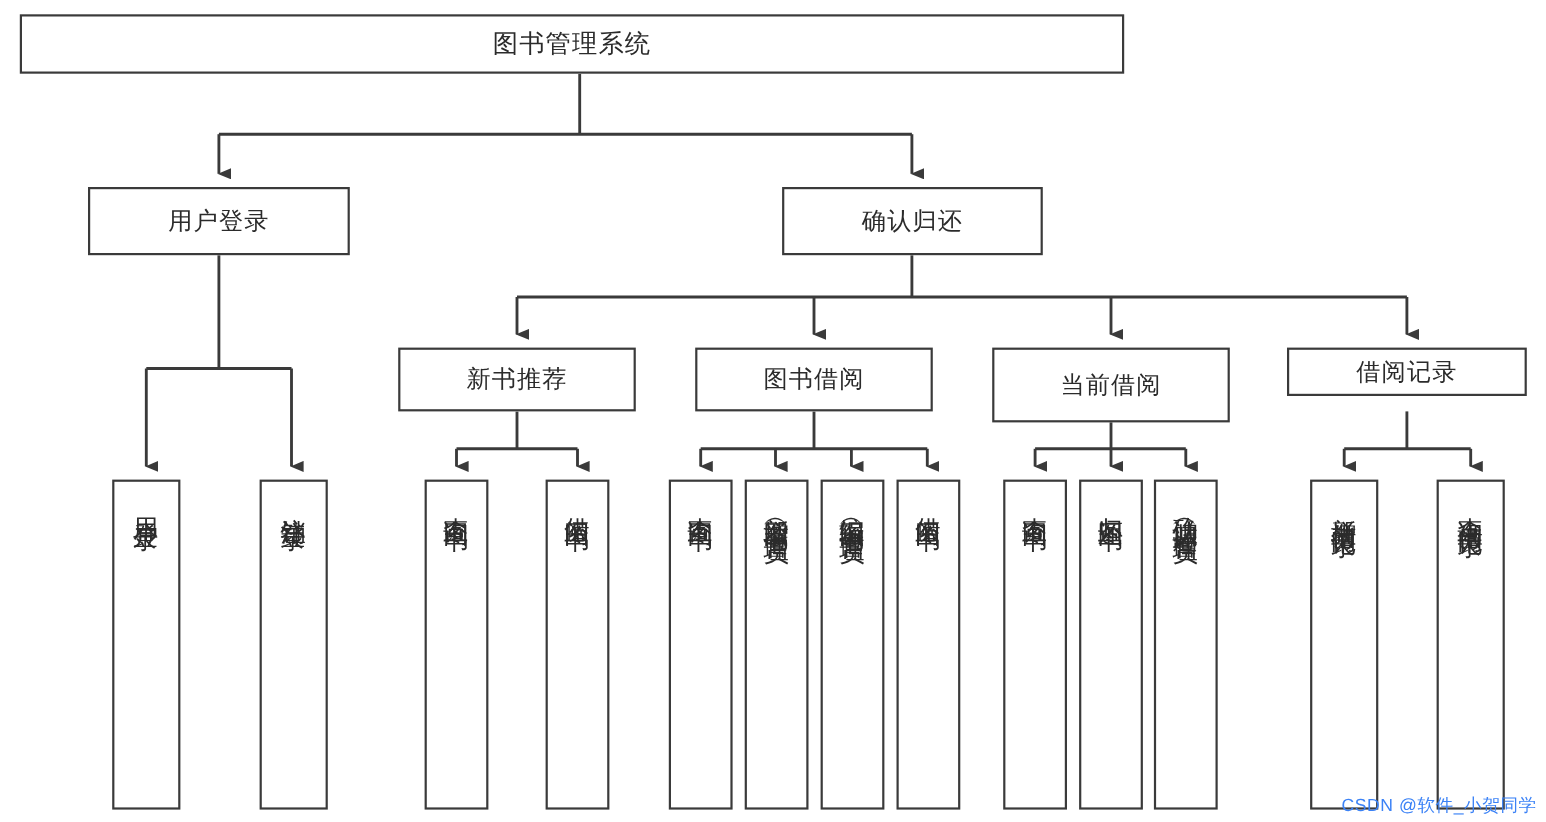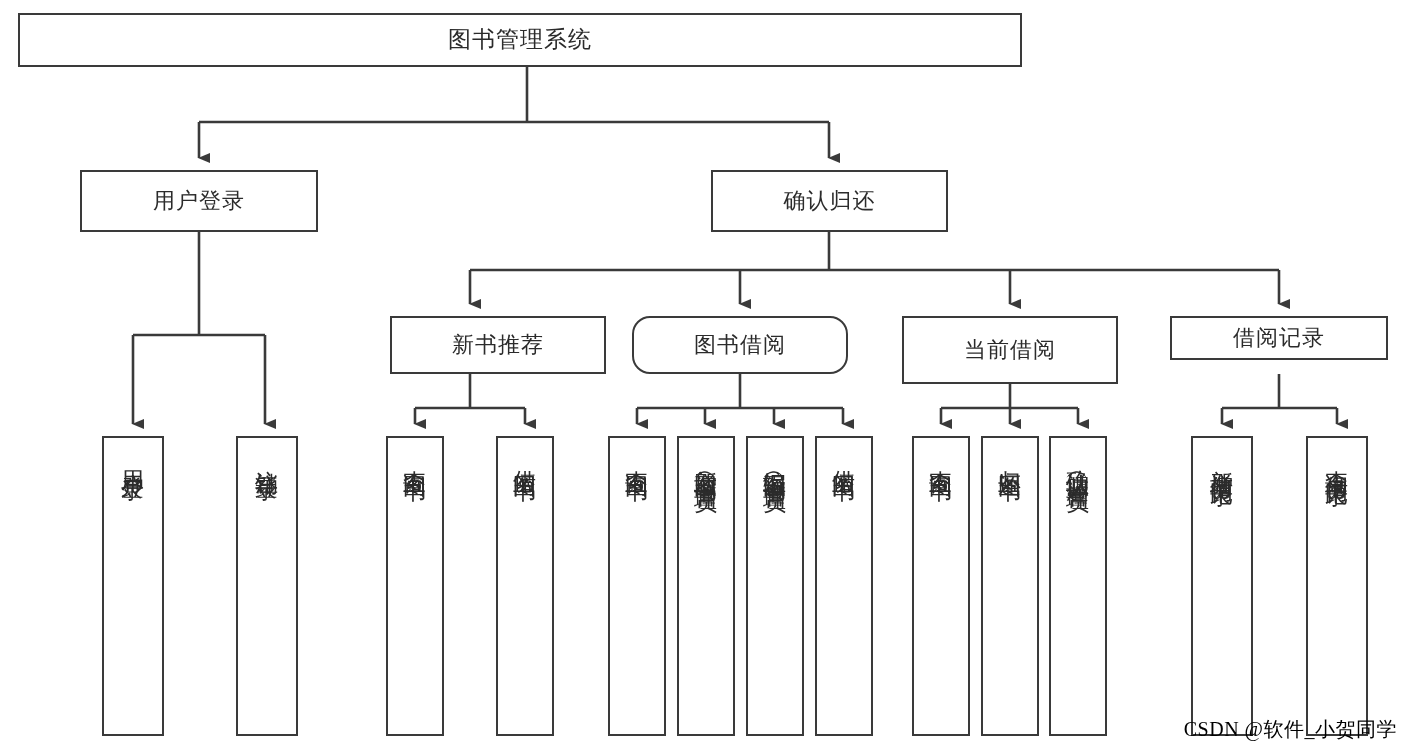--- a/index.html
+++ b/index.html
@@ -54,25 +54,24 @@
     line-height: 1.22;
     letter-spacing: 3px;
     text-align: left;
     white-space: nowrap;
     color: #2b2b2b;
   }
   .watermark {
     position: absolute;
     right: 8px;
     bottom: 4px;
-    font-size: 20px;
-    color: #000000;
+    font-size: 16px;
+    color: #3b82f6;
     letter-spacing: 0.5px;
     white-space: nowrap;
-    font-family: Liberation Serif, serif;
   }
 </style>
 </head>
 <body>
 
 <div id="canvas">
 
   <svg id="edges" viewBox="0 0 1405 747">
     <defs>
       <marker id="arw" markerWidth="10" markerHeight="12" refX="5" refY="11" orient="auto" markerUnits="userSpaceOnUse">
@@ -128,24 +127,24 @@
     <span>图书管理系统</span>
   </div>
 
   <div class="node h" style="left:80px; top:170px; width:238px; height:62px;">
     <span>用户登录</span>
   </div>
   <div class="node h" style="left:711px; top:170px; width:237px; height:62px;">
     <span>确认归还</span>
   </div>
 
-  <div class="node h" style="left:362px; top:316px; width:216px; height:58px;margin-left:28px;">
+  <div class="node h" style="left:362px; top:316px; width:216px; height:58px;">
     <span>新书推荐</span>
   </div>
-  <div class="node h" style="left:632px; top:316px; width:216px; height:58px;border-radius:18px;">
+  <div class="node h" style="left:632px; top:316px; width:216px; height:58px;">
     <span>图书借阅</span>
   </div>
   <div class="node h" style="left:902px; top:316px; width:216px; height:68px;">
     <span>当前借阅</span>
   </div>
   <div class="node h" style="left:1170px; top:316px; width:218px; height:44px;">
     <span>借阅记录</span>
   </div>
 
   <div class="node leaf" style="left:102px; top:436px; width:62px; height:300px;">

